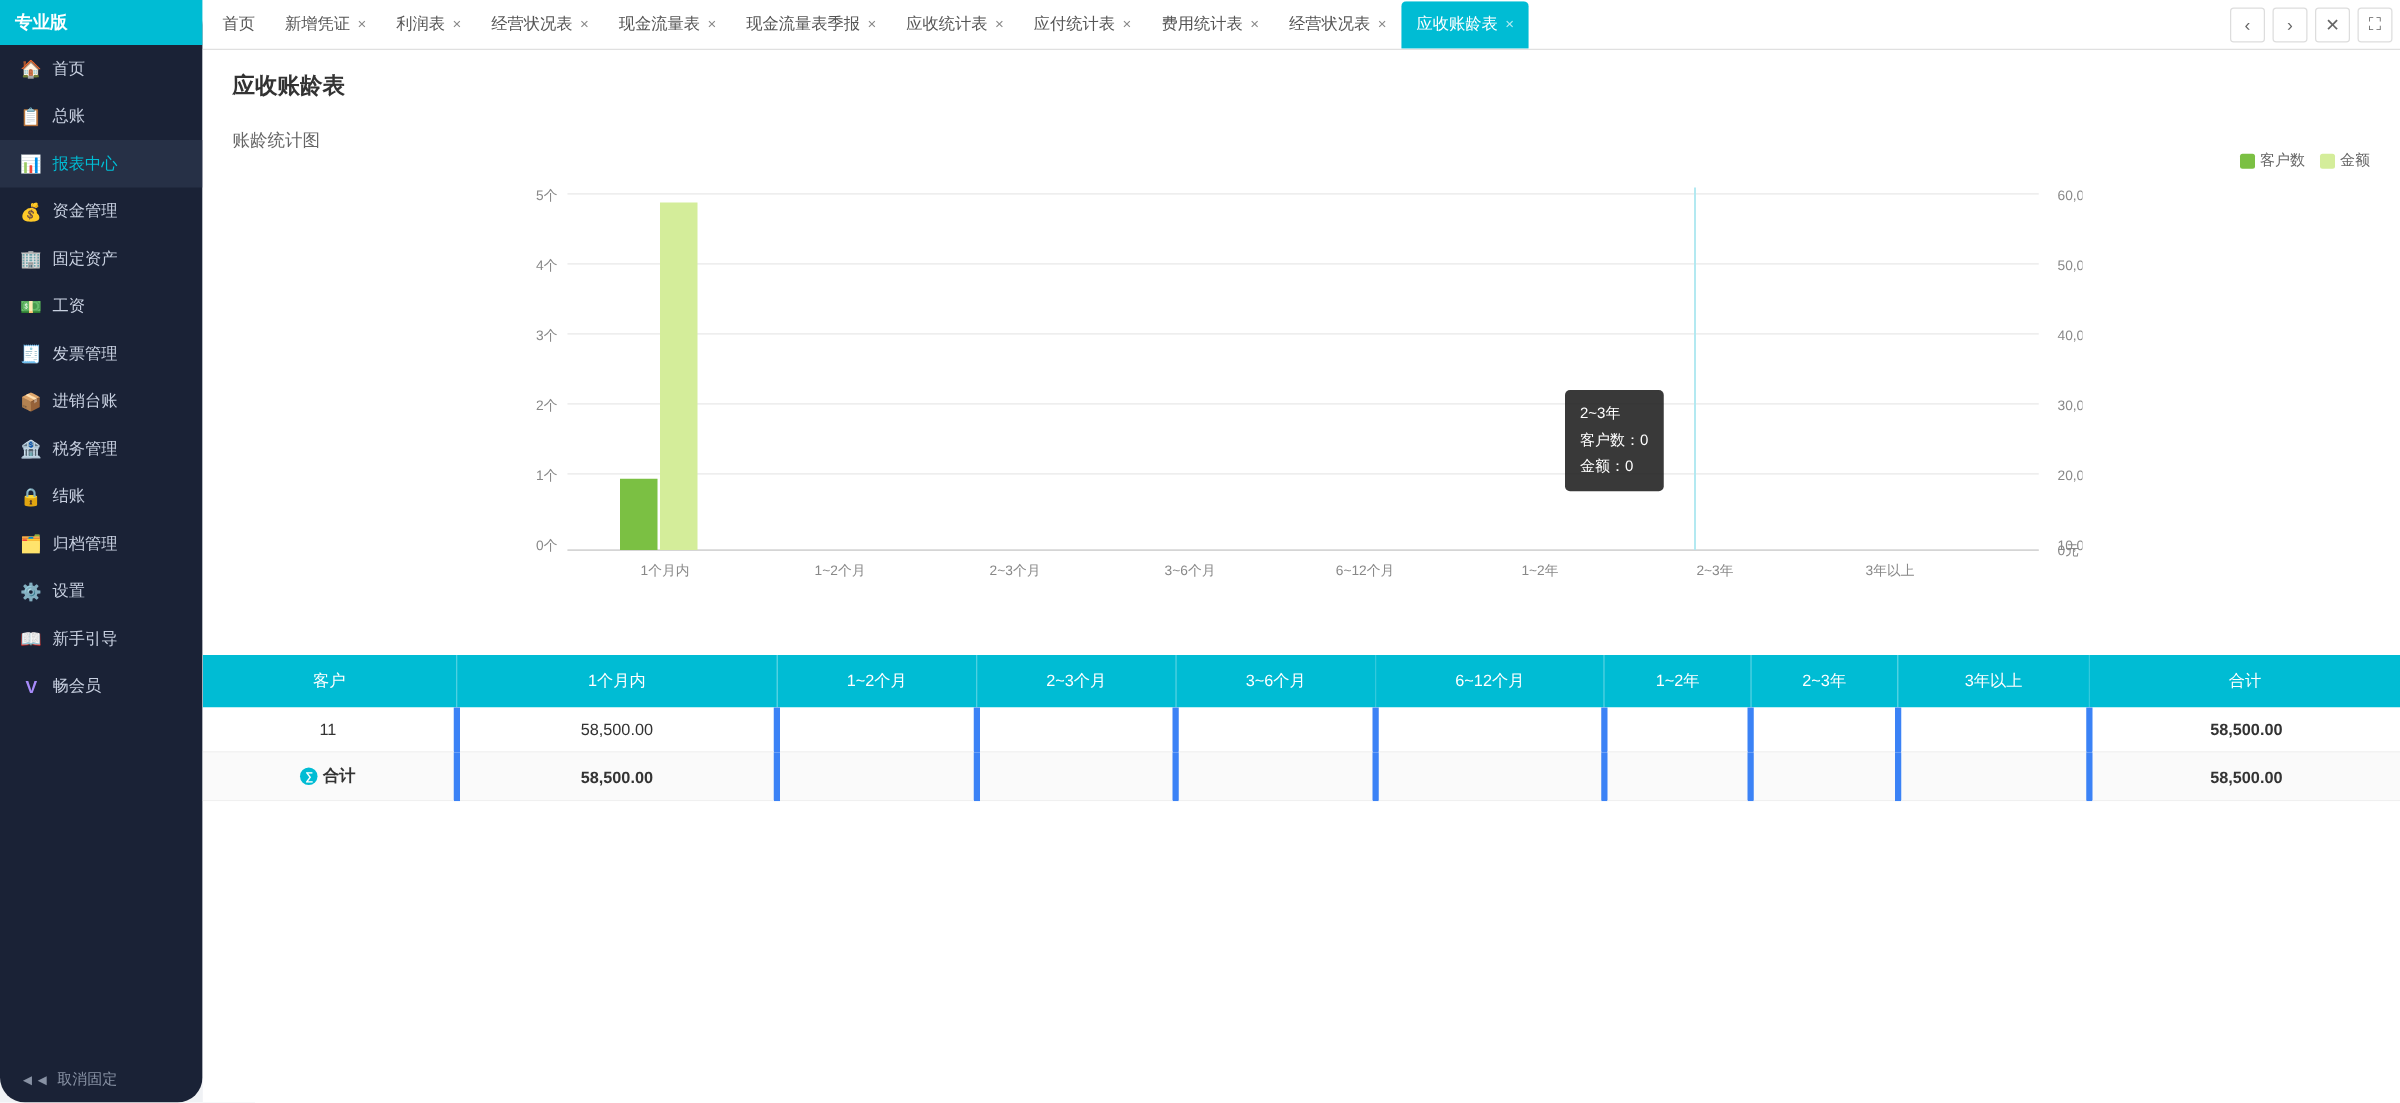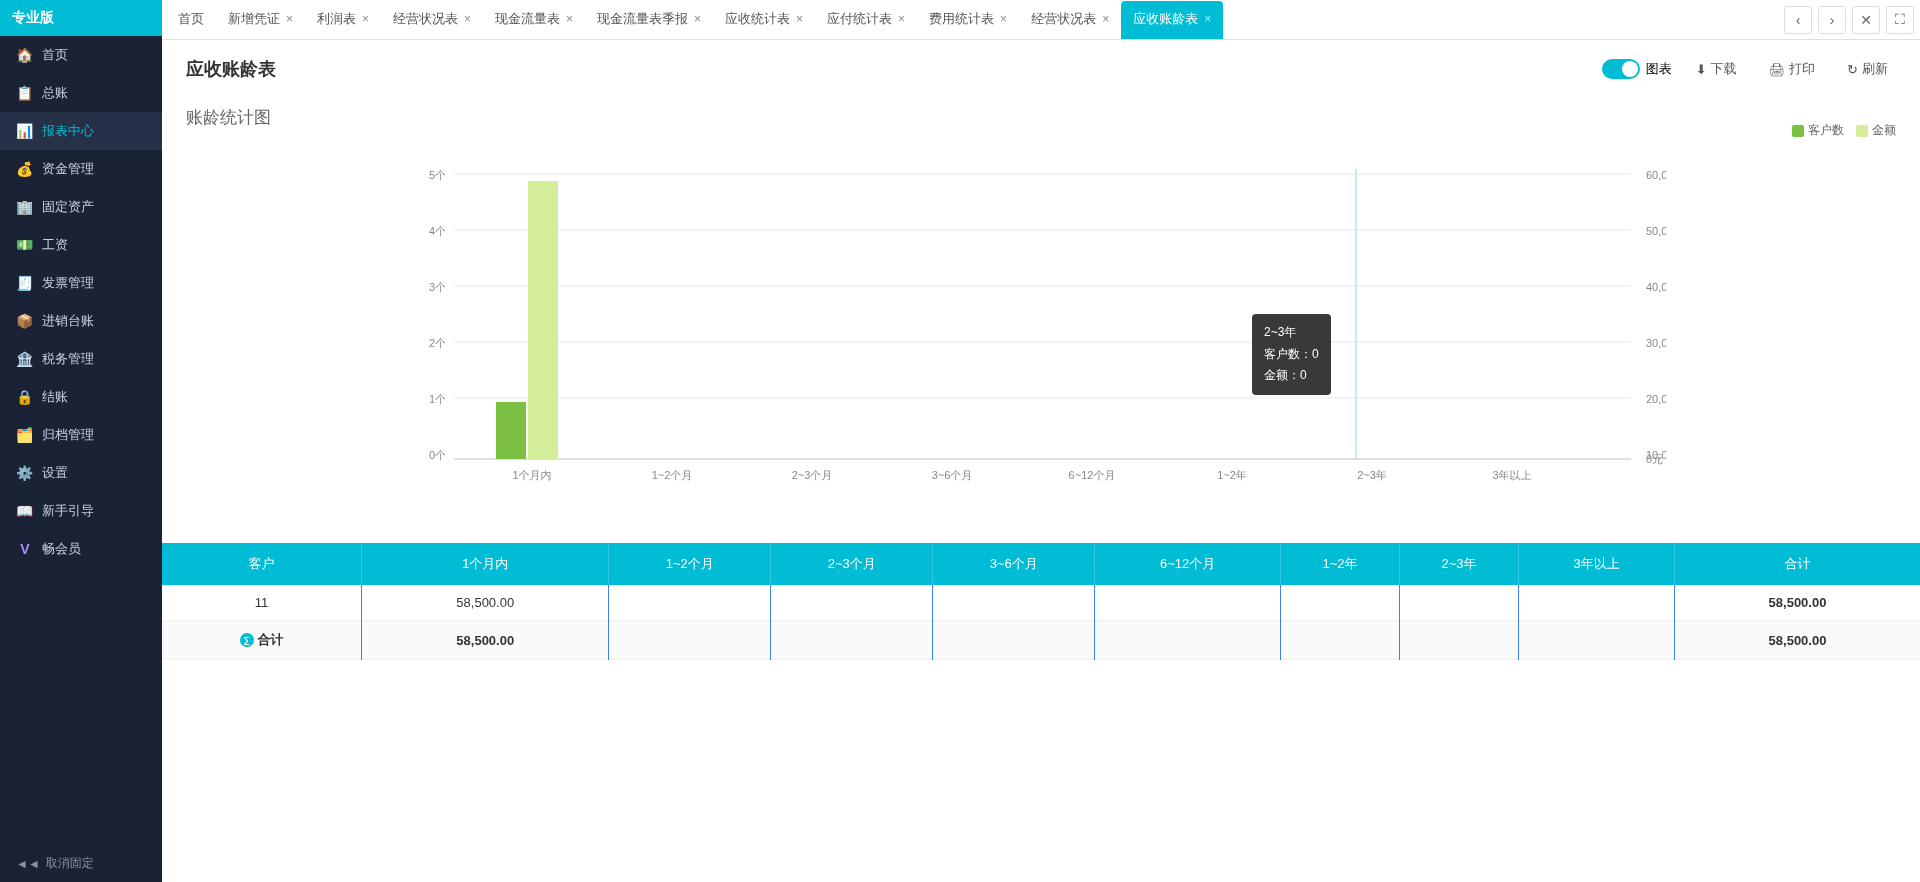--- a/index.html
+++ b/index.html
@@ -7,20 +7,21 @@
 
     
     .sidebar {
       width: 162px;
       background: #1a2236;
       color: #c8d0e0;
       display: flex;
       flex-direction: column;
       height: 100%;
       flex-shrink: 0;
+      border-radius: 20px;
     }
     .sidebar-logo {
       background: #00bcd4;
       height: 36px;
       display: flex;
       align-items: center;
       padding: 0 12px;
       color: white;
       font-size: 14px;
       font-weight: bold;
@@ -172,23 +173,23 @@
       border-radius: 3px;
     }
 
     
     .chart-container {
       padding: 12px 24px;
       background: white;
       position: relative;
     }
     .chart-title {
-      font-size: 17px;
+      font-size: 14px;
       color: #666;
-      margin-bottom: 20px;
+      margin-bottom: 8px;
     }
     .chart-legend {
       position: absolute;
       top: 28px;
       right: 24px;
       display: flex;
       align-items: center;
       gap: 12px;
       font-size: 12px;
       color: #666;
@@ -233,21 +234,21 @@
     .data-table thead th:last-child { border-right: none; }
     .data-table tbody tr {
       background: white;
       border-bottom: 1px solid #f0f0f0;
     }
     .data-table tbody td {
       padding: 10px 8px;
       text-align: center;
       font-size: 13px;
       color: #333;
-      border-right: 1px solid #3b82f6;
+      border-right: 5px solid #3b82f6;
     }
     .data-table tbody td:last-child { border-right: none; }
     .data-table tbody td.bold { font-weight: bold; }
     .total-row td { font-weight: bold; background: #fafafa; }
     .total-label {
       display: flex;
       align-items: center;
       justify-content: center;
       gap: 4px;
     }
@@ -384,38 +385,20 @@
       <div class="tab-nav-btn">✕</div>
       <div class="tab-nav-btn">⛶</div>
     </div>
   </div>
 
   <div class="content">
     <div class="page-container">
 
       <div class="page-header">
         <span class="page-title">应收账龄表</span>
-        <div class="header-actions">
-          <div class="toggle-switch">
-            <div class="toggle"></div>
-            <span>图表</span>
-          </div>
-          <div class="action-btn">
-            <span>⬇</span>
-            <span>下载</span>
-          </div>
-          <div class="action-btn">
-            <span>🖨</span>
-            <span>打印</span>
-          </div>
-          <div class="action-btn">
-            <span>↻</span>
-            <span>刷新</span>
-          </div>
-        </div>
       </div>
 
       <div class="chart-container">
         <div class="chart-title">账龄统计图</div>
 
         <div class="chart-legend">
           <div class="legend-item">
             <div class="legend-dot" style="background:#7bc043;"></div>
             <span>客户数</span>
           </div>

